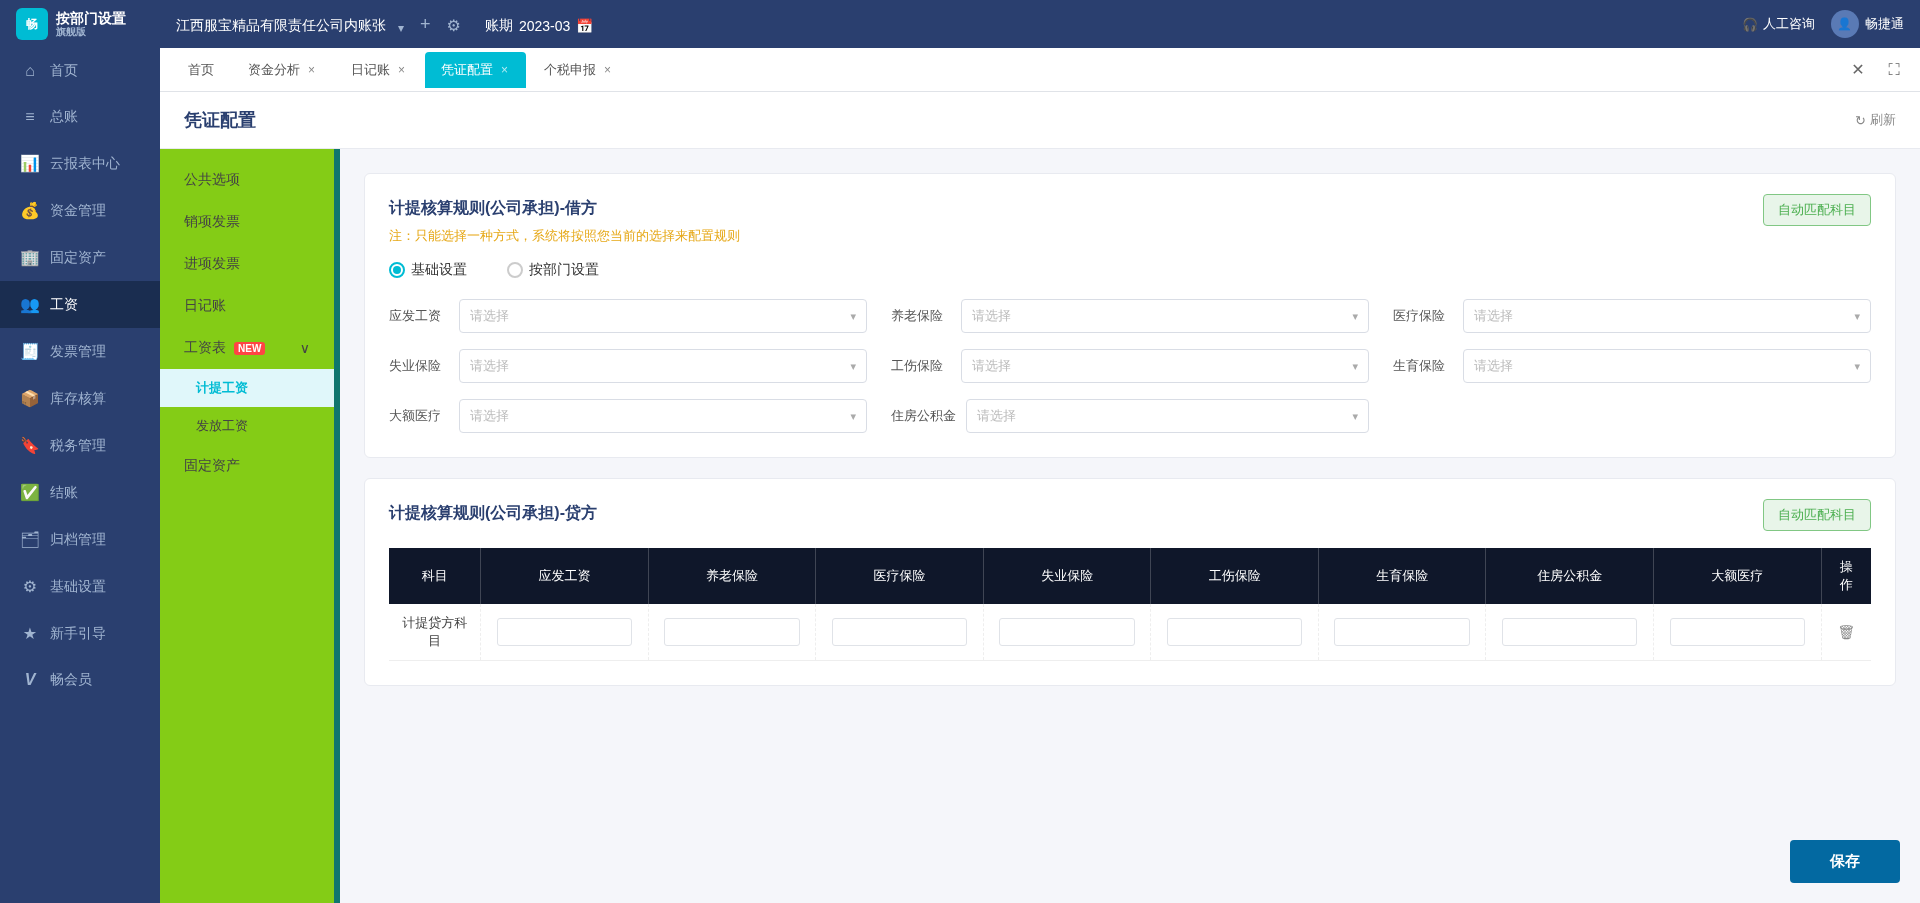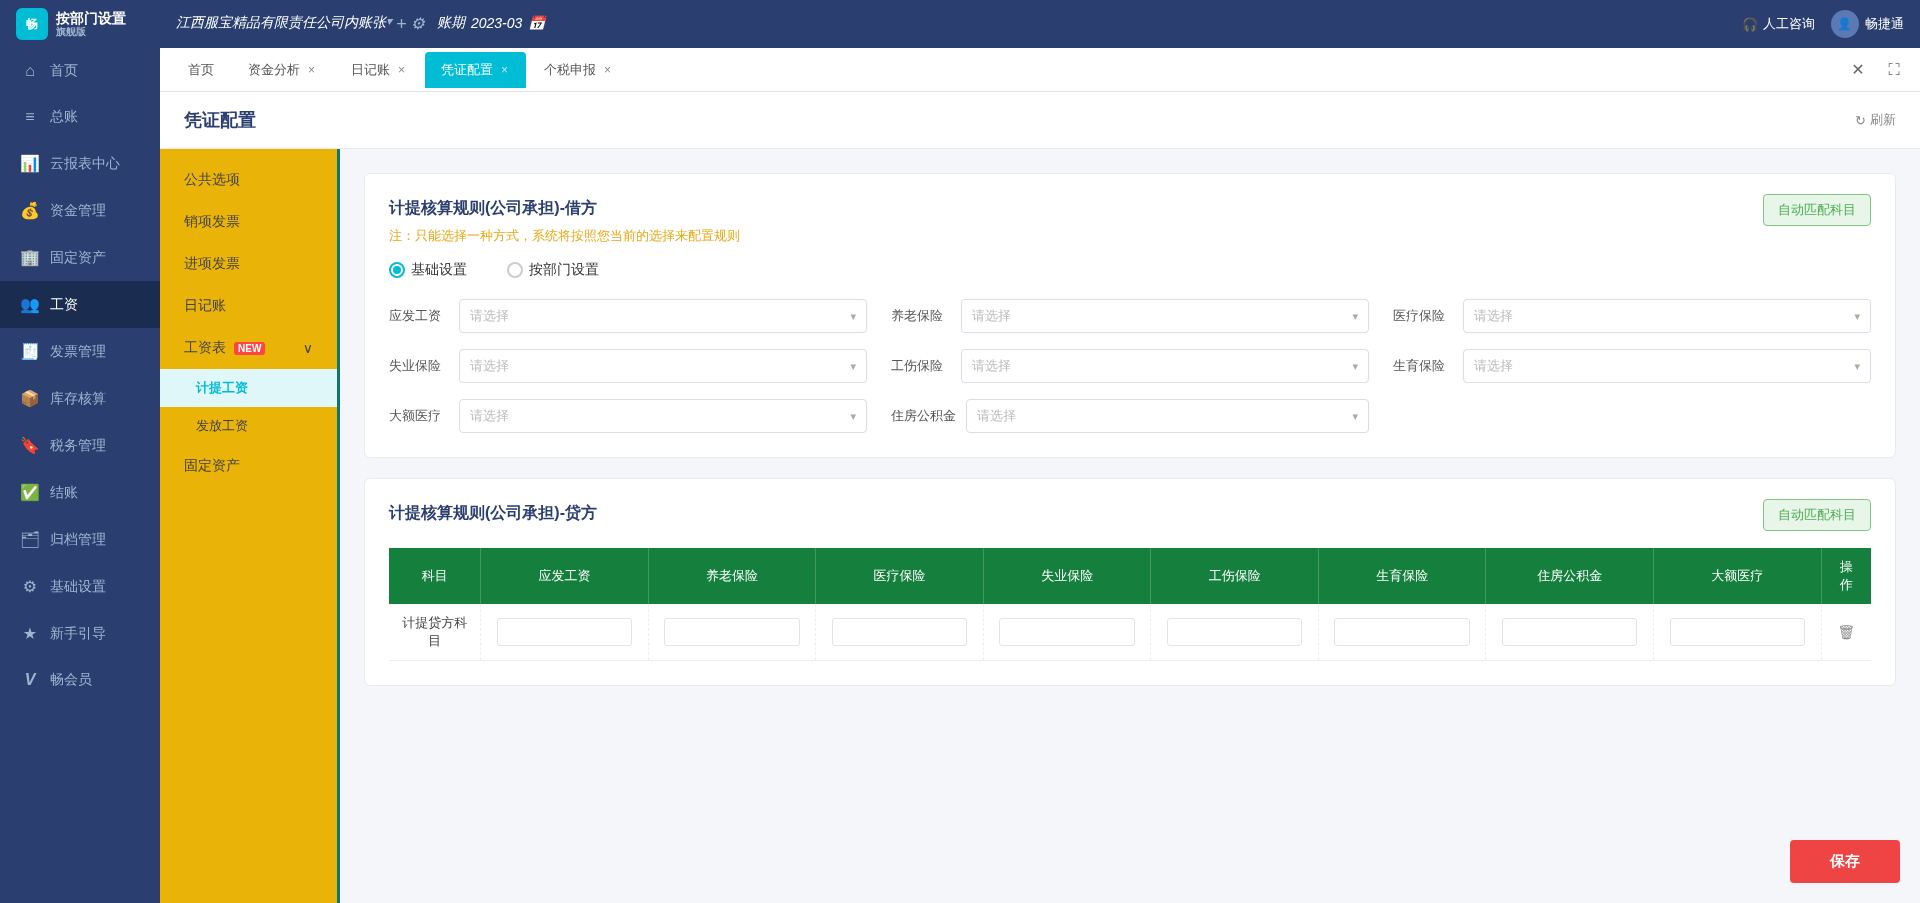--- a/index.html
+++ b/index.html
@@ -30,25 +30,24 @@
       border-radius: 6px;
       display: flex; align-items: center; justify-content: center;
       color: white; font-size: 12px; font-weight: bold;
     }
     .logo-text { display: flex; flex-direction: column; line-height: 1.2; }
     .logo-main { font-size: 14px; color: white; }
     .logo-sub { font-size: 10px; color: #a0b4d0; }
     .top-bar-company {
       flex: 1;
       display: flex;
-      align-items: flex-start;
-      gap: 0;
+      align-items: flex-end;
+      gap: 12px;
       color: white;
       font-size: 14px;
-      font-style: italic;
     }
     .top-bar-company .chevron { color: #a0b4d0; font-size: 12px; }
     .top-bar-right {
       display: flex;
       align-items: center;
       gap: 16px;
       color: white;
       font-size: 13px;
     }
     .account-period { display: flex; align-items: center; gap: 6px; color: white; }
@@ -191,22 +190,22 @@
     
     .body-layout {
       flex: 1;
       display: flex;
       overflow: hidden;
     }
 
     
     .left-nav {
       width: 180px;
-      background: #eab308;
-      border-right: 3px solid #0f766e;
+      background: #84cc16;
+      border-right: 6px solid #0f766e;
       flex-shrink: 0;
       padding: 10px 0;
       overflow-y: auto;
     }
     .left-nav-item {
       padding: 12px 24px;
       font-size: 14px;
       color: #444;
       cursor: pointer;
       display: flex;
@@ -335,21 +334,21 @@
     }
     .select-arrow { color: #aaa; font-size: 11px; }
 
     
     .data-table {
       width: 100%;
       border-collapse: collapse;
       font-size: 13px;
     }
     .data-table thead tr {
-      background: #15803d;
+      background: #0f172a;
       color: white;
     }
     .data-table thead th {
       padding: 10px 12px;
       text-align: center;
       font-weight: normal;
       border-right: 1px solid rgba(255,255,255,0.2);
     }
     .data-table thead th:last-child { border-right: none; }
     .data-table tbody tr { background: white; }
@@ -380,21 +379,21 @@
       font-size: 14px;
     }
 
     
     .save-btn-container {
       position: fixed;
       bottom: 20px;
       right: 20px;
     }
     .save-btn {
-      background: #ef4444;
+      background: #0369a1;
       color: white;
       padding: 12px 40px;
       border-radius: 4px;
       cursor: pointer;
       font-size: 15px;
       border: none;
       font-weight: bold;
     }
 
     

